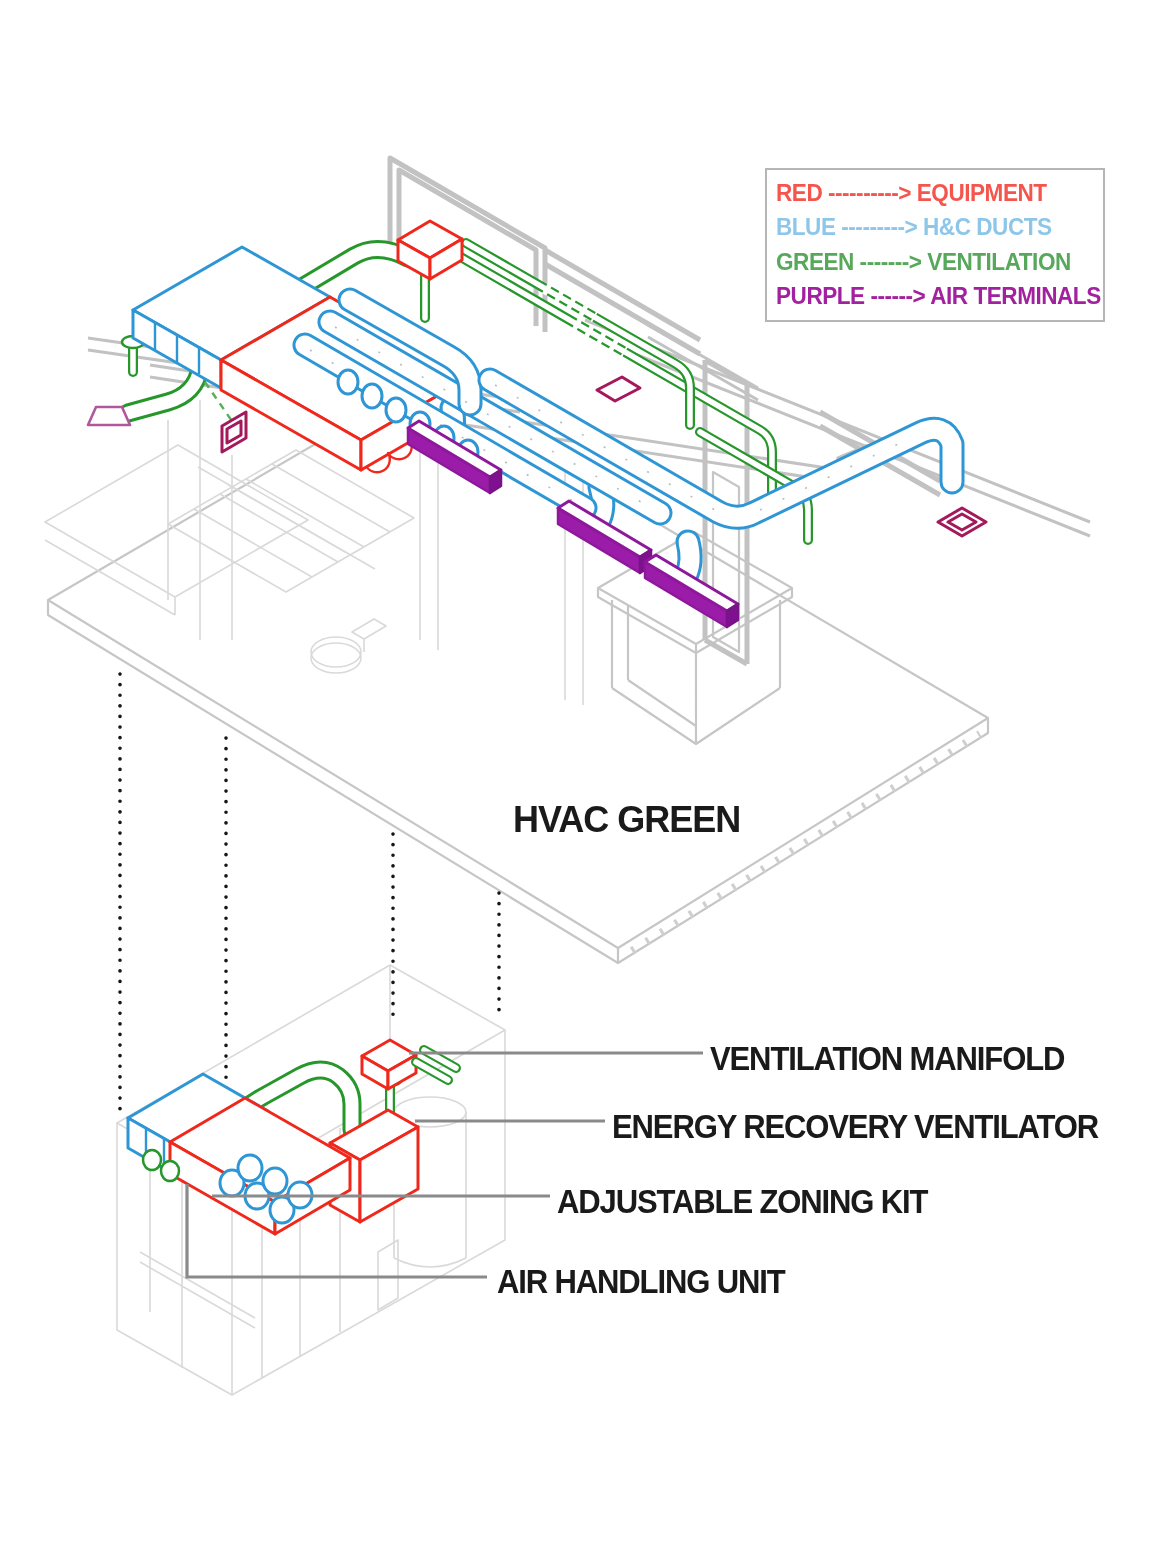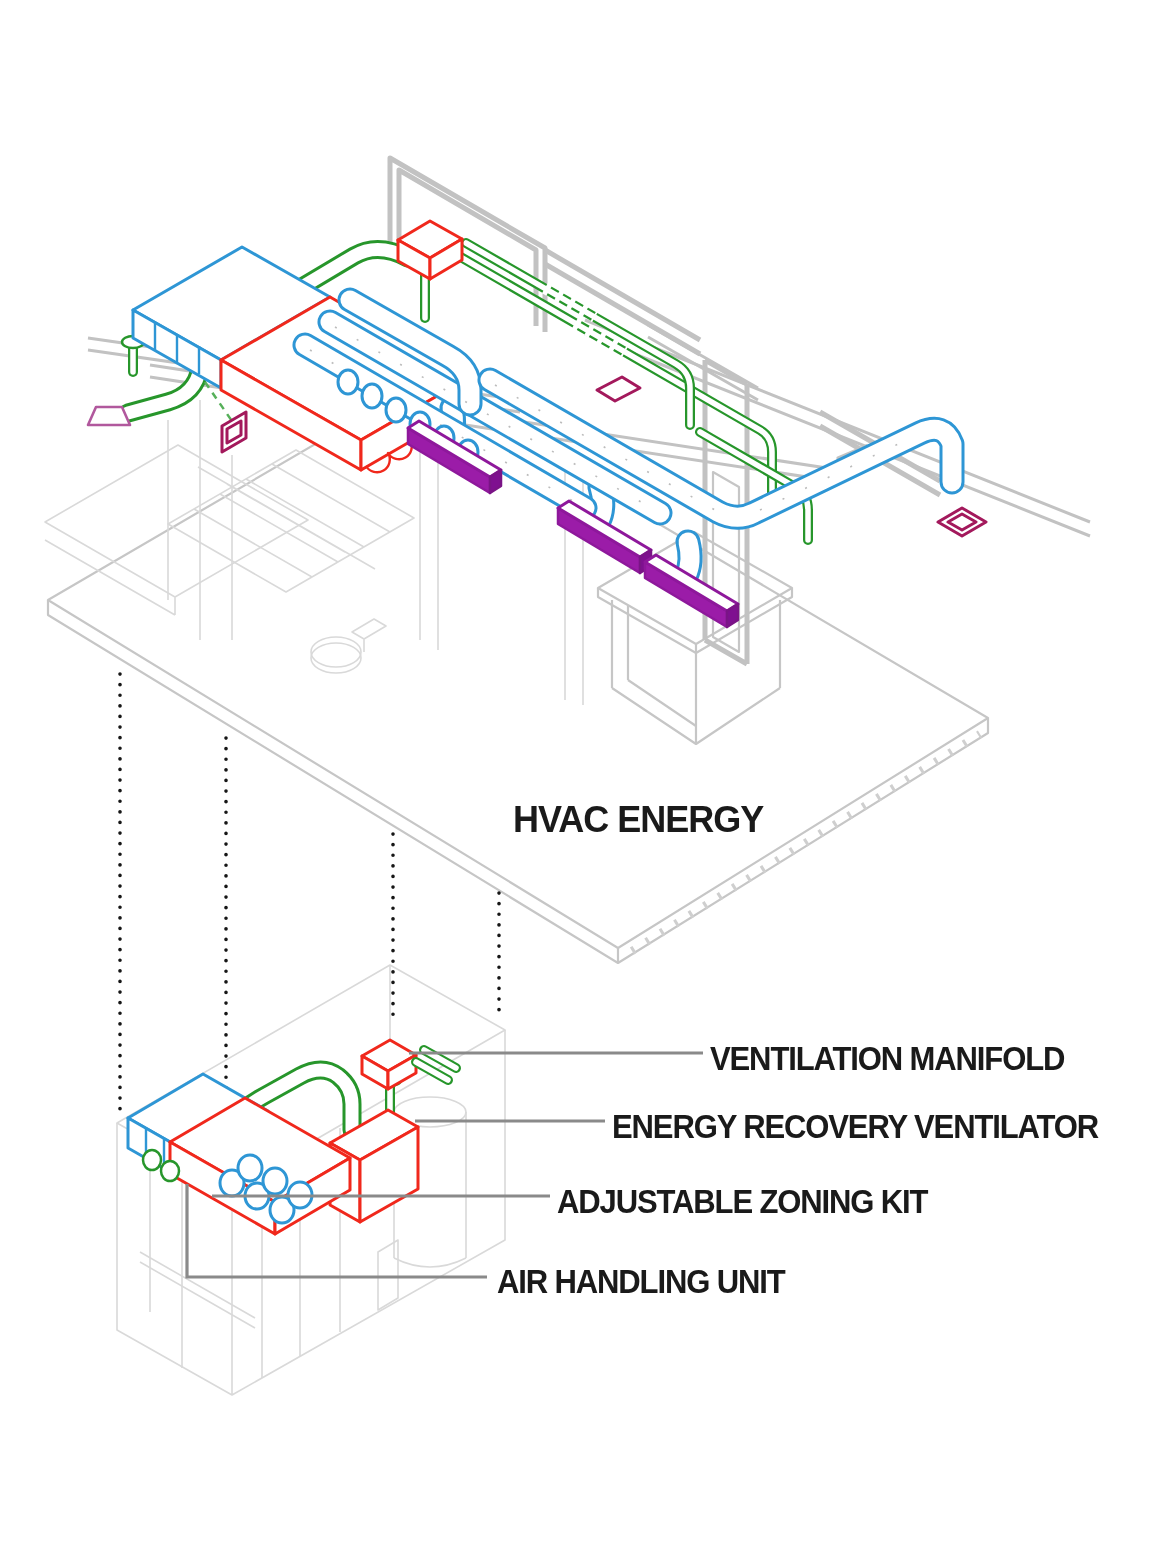--- a/index.html
+++ b/index.html
@@ -284,21 +284,27 @@
   </g>
 
   <g>
     <path class="leader" d="M409,1053 L703,1053"></path>
     <path class="leader" d="M415,1121 L605,1121"></path>
     <path class="leader" d="M212,1196 L550,1196"></path>
     <path class="leader" d="M187,1184 L187,1277 L487,1277"></path>
   </g>
 </svg>
 
-
-<div class="title">HVAC ENERGY</div>
+<div class="legend">
+  <div class="legend-row" style="color: rgb(244, 86, 77);">RED ----------&gt; EQUIPMENT</div>
+  <div class="legend-row" style="color: rgb(142, 198, 233);">BLUE ---------&gt; H&amp;C DUCTS</div>
+  <div class="legend-row" style="color: rgb(87, 168, 91);">GREEN -------&gt; VENTILATION</div>
+  <div class="legend-row" style="color: rgb(162, 33, 159);">PURPLE ------&gt; AIR TERMINALS</div>
+</div>
+
+<div class="title">HVAC GREEN</div>
 
 <div class="callout co-0">VENTILATION MANIFOLD</div>
 <div class="callout co-1">ENERGY RECOVERY VENTILATOR</div>
 <div class="callout co-2">ADJUSTABLE ZONING KIT</div>
 <div class="callout co-3">AIR HANDLING UNIT</div>
 
 </div>
 
 </body></html>

